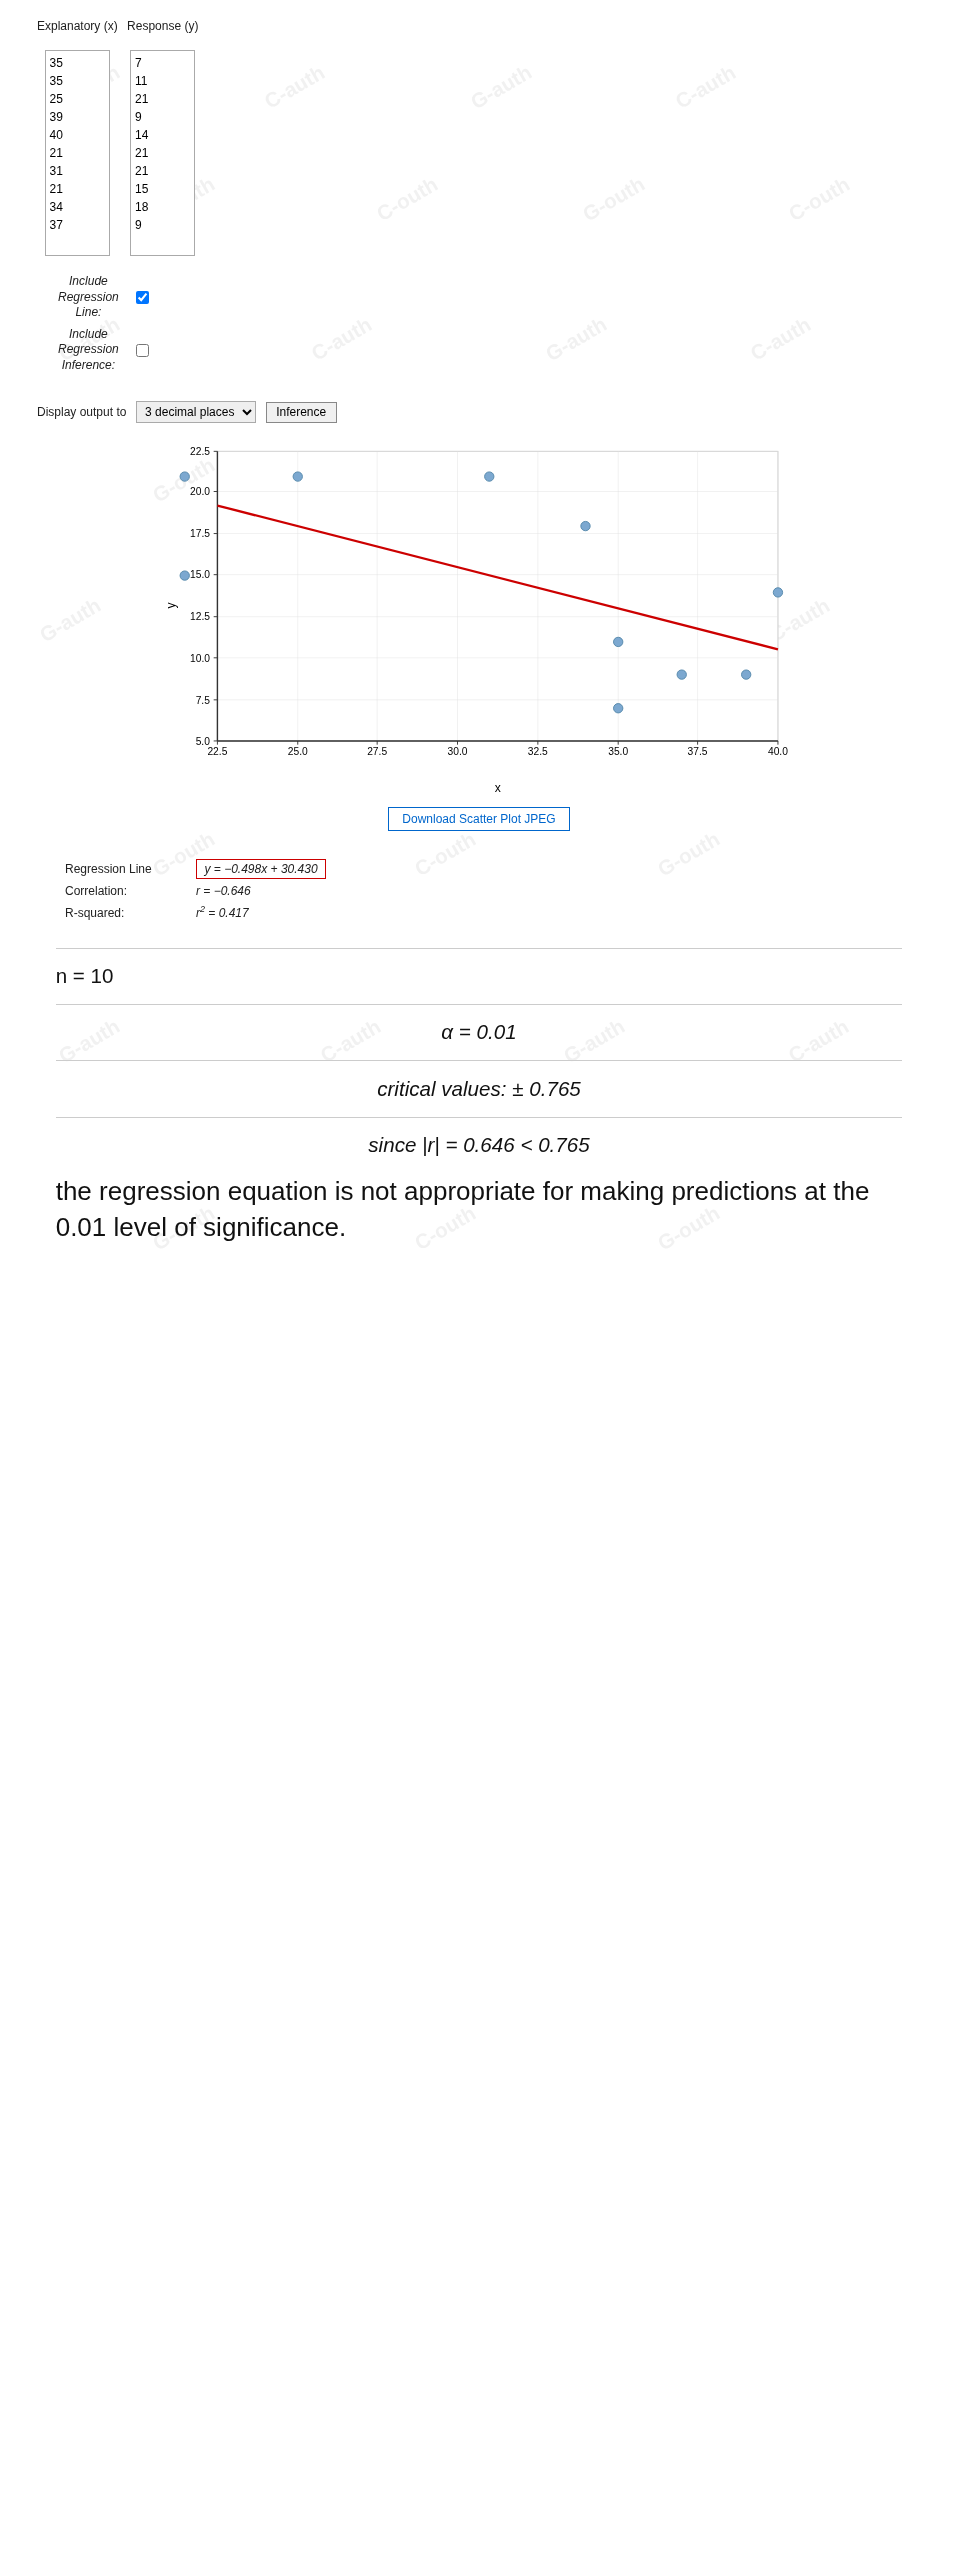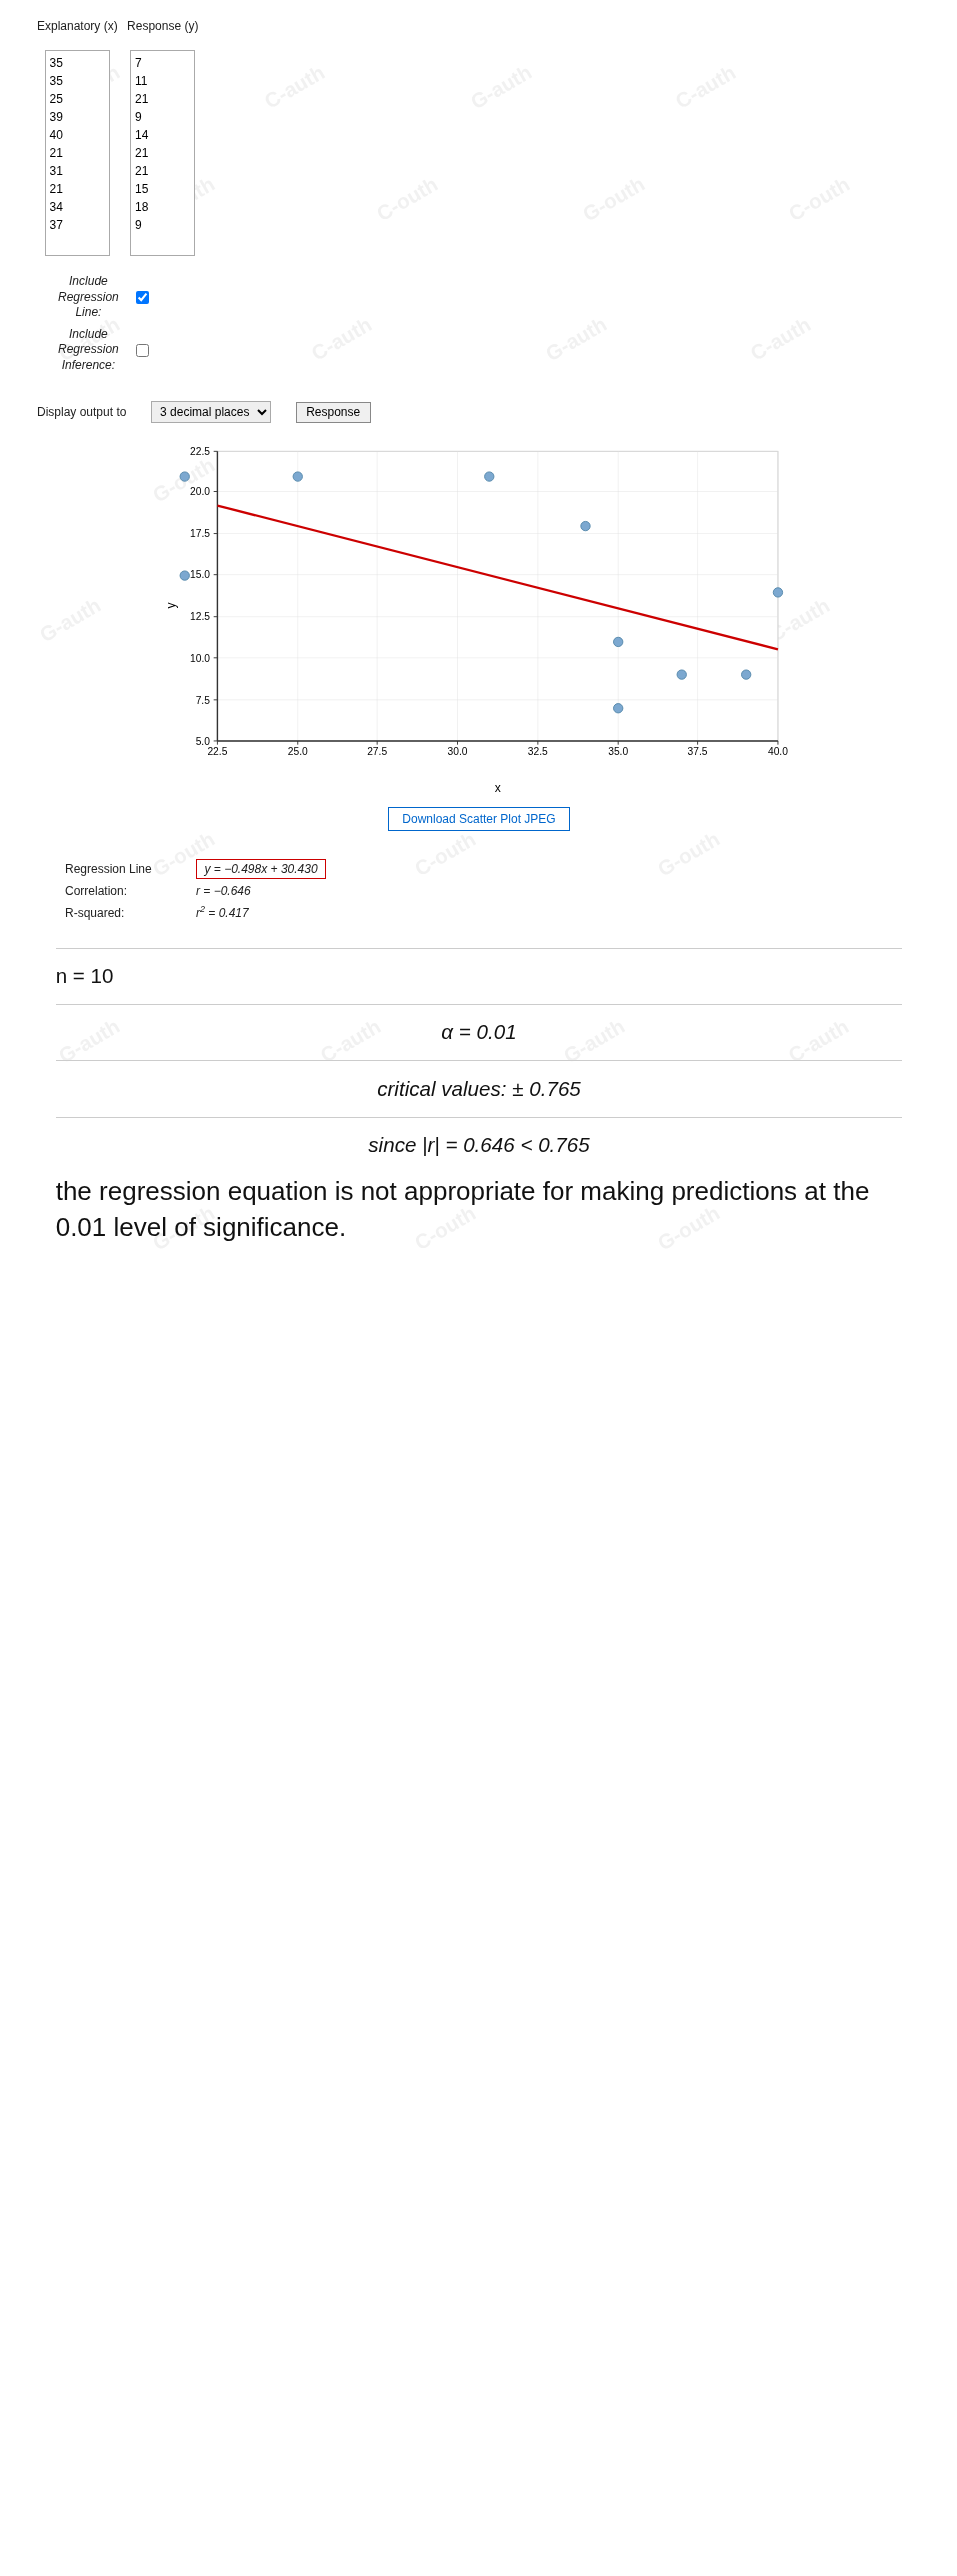--- a/index.html
+++ b/index.html
@@ -116,21 +116,21 @@
     .checkbox-input {
       width: 13px;
       height: 13px;
     }
 
     
     .display-row {
       display: flex;
       flex-direction: row;
       align-items: center;
-      gap: 25px;
+      gap: 10px;
       margin-top: 28px;
       margin-bottom: 18.7px;
     }
 
     .display-label {
       font-size: 12px;
     }
 
     .decimal-select {
       font-size: 12px;
@@ -331,21 +331,21 @@
   </div>
 
   <div class="display-row">
     <span class="display-label">Display output to</span>
     <select class="decimal-select">
       <option>1 decimal place</option>
       <option>2 decimal places</option>
       <option selected="">3 decimal places</option>
       <option>4 decimal places</option>
     </select>
-    <button class="calculate-btn">Response</button>
+    <button class="calculate-btn">Inference</button>
   </div>
 
   <div class="chart-container">
     <div class="chart-svg-wrapper">
       <svg width="636" height="355" viewBox="0 0 680 380" style="font-size:14px">
 
         <rect x="60" y="10" width="600" height="310" fill="white" stroke="#ccc" stroke-width="1"></rect>
 
         <text x="15" y="175" font-size="13" font-family="Arial" text-anchor="middle" transform="rotate(-90,15,175)">y</text>
 

